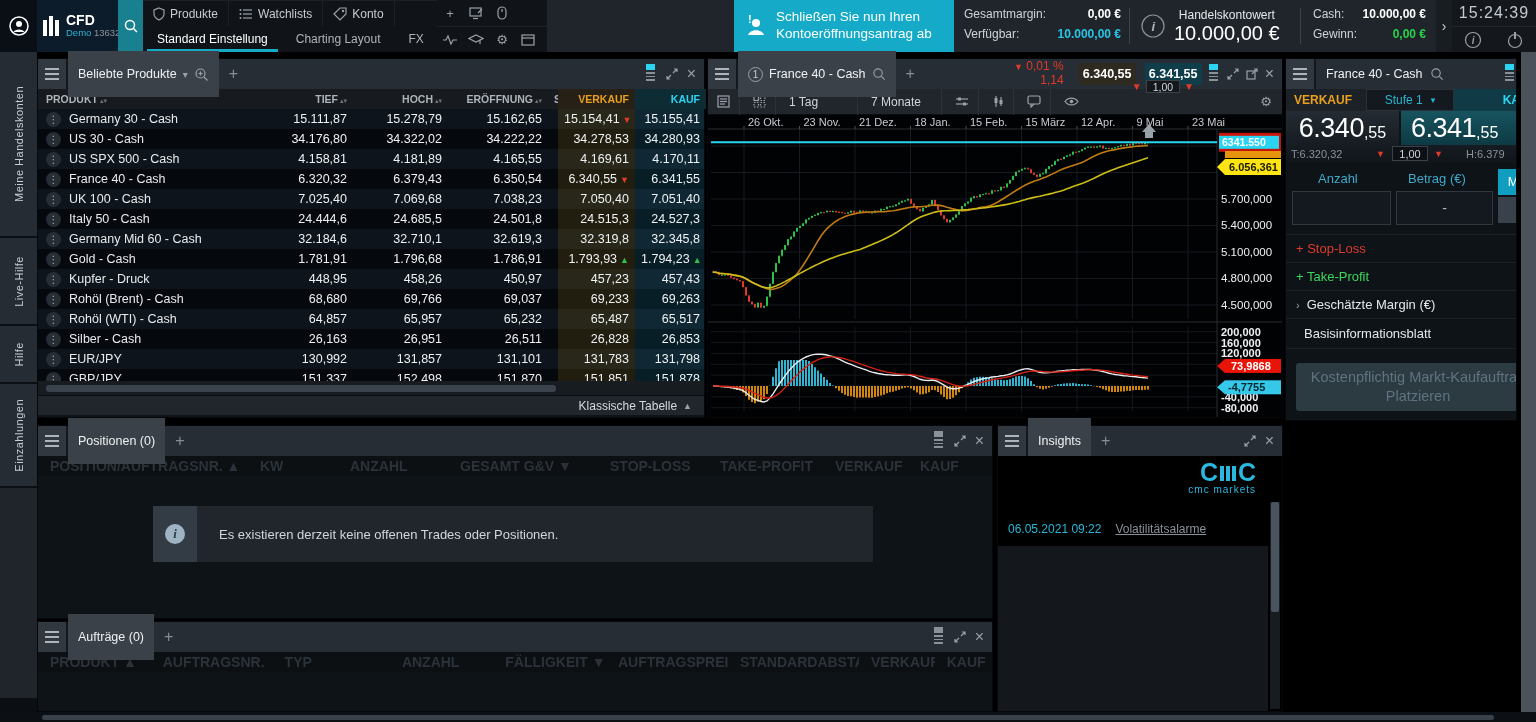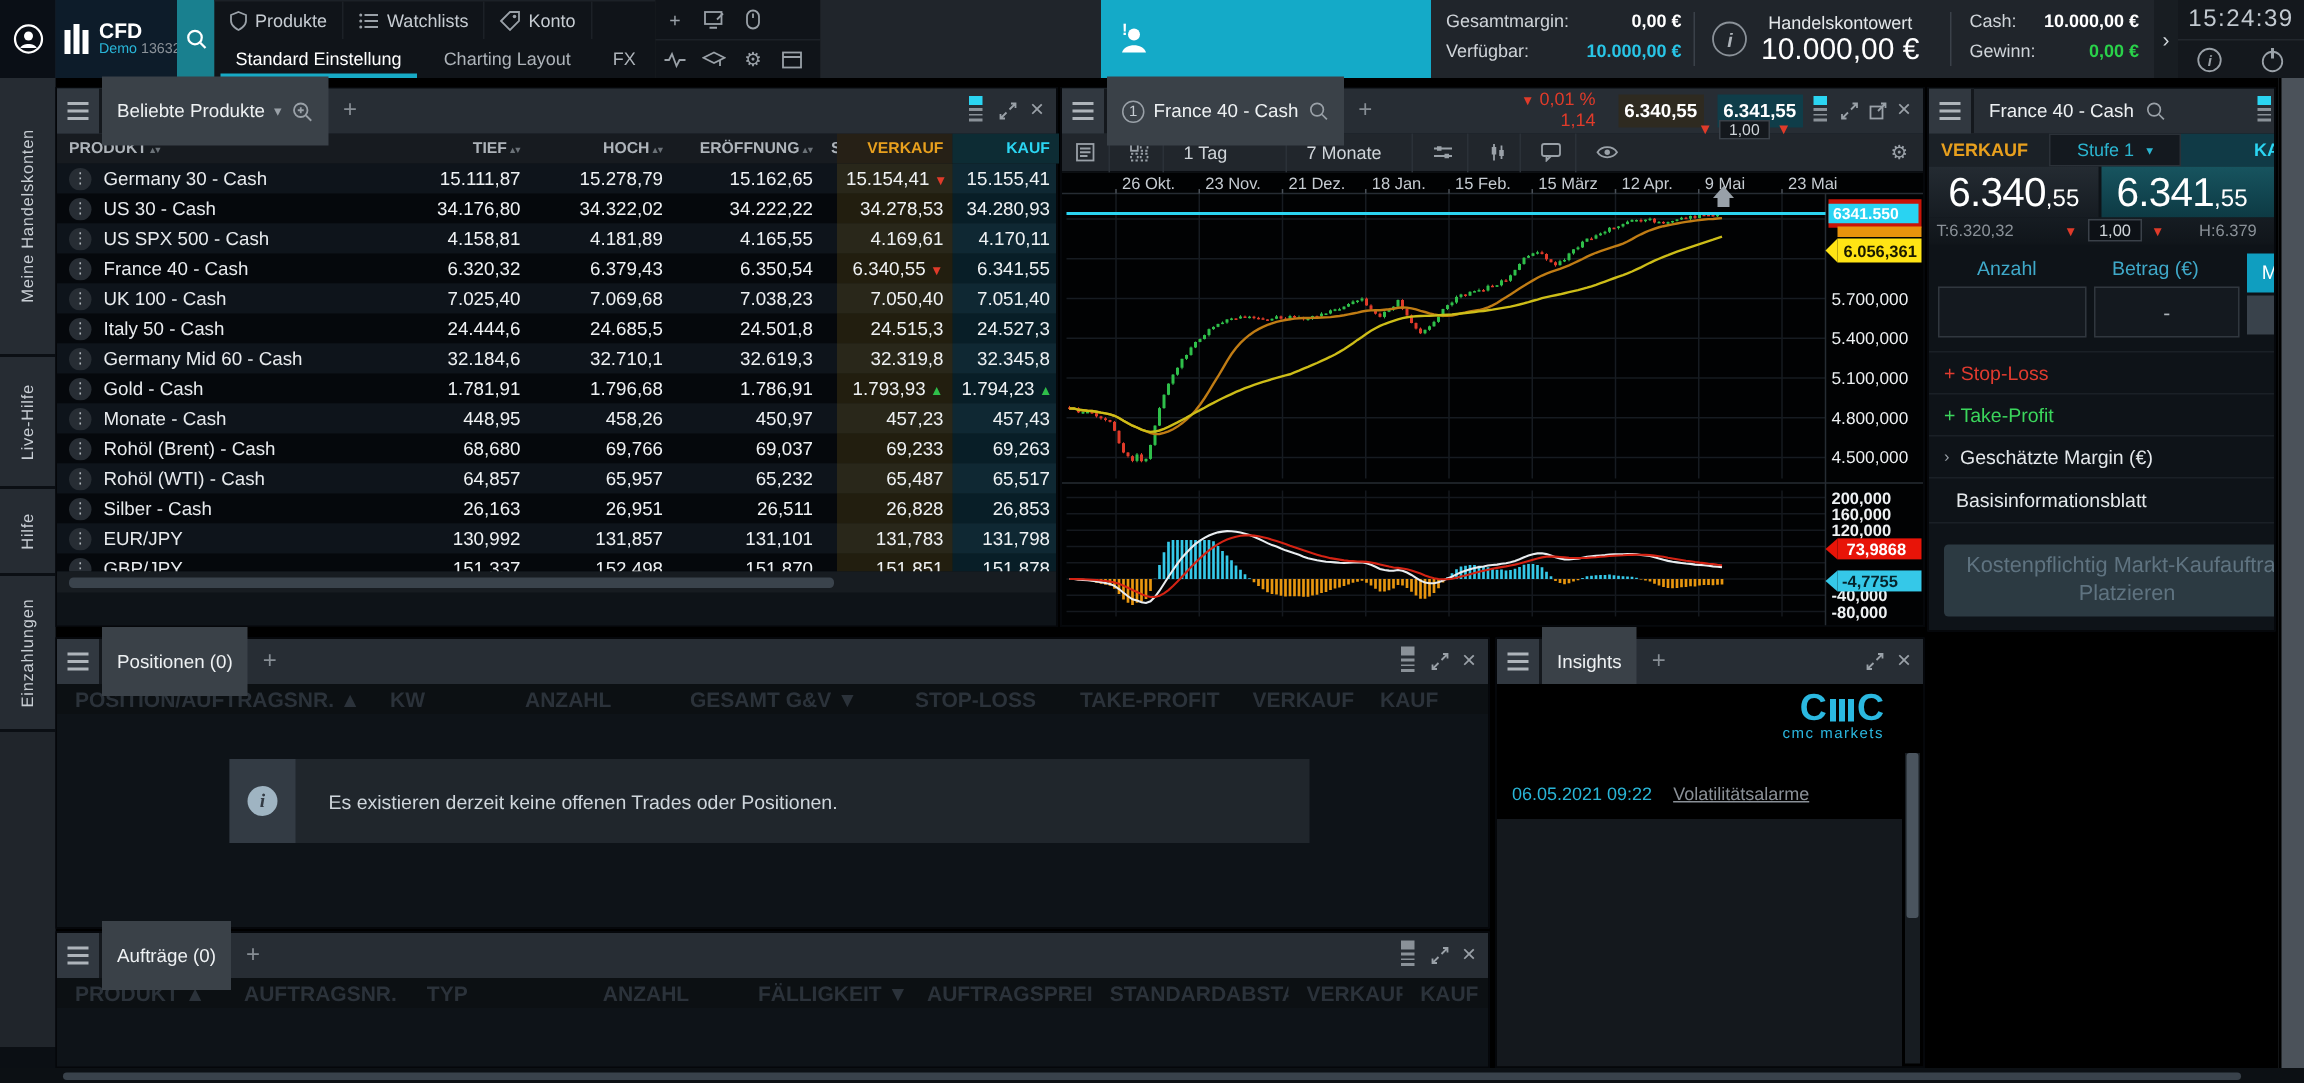--- a/index.html
+++ b/index.html
@@ -246,20 +246,24 @@
       </span>
     </div>
   </div>
   <div class="tb-spacer"></div>
   <div class="tb-cta">
     <svg width="24" height="26" viewBox="0 0 24 26">
       <circle cx="12" cy="10" r="4" fill="#fff"></circle>
       <path d="M4 22 C6 15.5 18 15.5 20 22" fill="#fff"></path>
       <text x="4" y="10" fill="#fff" font-size="11" font-weight="bold">!</text>
     </svg>
+    <span class="cta-txt">
+      <div>Schließen Sie nun Ihren</div>
+      <div>Kontoeröffnungsantrag ab</div>
+    </span>
   </div>
   <div class="tb-stats">
     <div class="st-row">
         <span class="st-lab">Gesamtmargin:</span>
         <span class="st-val">0,00 €</span>
       </div>
     <div class="st-row">
         <span class="st-lab">Verfügbar:</span>
         <span class="st-val cyan">10.000,00 €</span>
       </div>
@@ -455,21 +459,21 @@
         <div class="num">1.781,91</div>
         <div class="num">1.796,68</div>
         <div class="num">1.786,91</div>
         <div class="num"></div>
         <div class="num col-sell">1.793,93<span class="arr-up">▲</span></div>
         <div class="num col-buy">1.794,23<span class="arr-up">▲</span></div>
       </div>
       <div class="pgrid prow">
         <div class="cell-name">
           <span class="rowmenu">⋮</span>
-          <span>Monate - Cash</span>
+          <span>Kupfer - Druck</span>
         </div>
         <div class="num">448,95</div>
         <div class="num">458,26</div>
         <div class="num">450,97</div>
         <div class="num"></div>
         <div class="num col-sell">457,23</div>
         <div class="num col-buy">457,43</div>
       </div>
       <div class="pgrid prow">
         <div class="cell-name">
@@ -528,20 +532,24 @@
         <div class="num">152,498</div>
         <div class="num">151,870</div>
         <div class="num"></div>
         <div class="num col-sell">151,851</div>
         <div class="num col-buy">151,878</div>
       </div>
     </div>
   <div class="hscroll">
       <i></i>
     </div>
+  <div class="pfoot">
+    <span>Klassische Tabelle</span>
+    <span style="color:#9aa1a8; font-size:9px;">▲</span>
+  </div>
 </div>
 
 <div class="panel" id="chartpanel" style="left:707px; top:58px; width:576px; height:360px;">
   <div class="phead">
     <div class="pburger">
         <i></i>
         <i></i>
         <i></i>
       </div>
     <div class="ptab">

